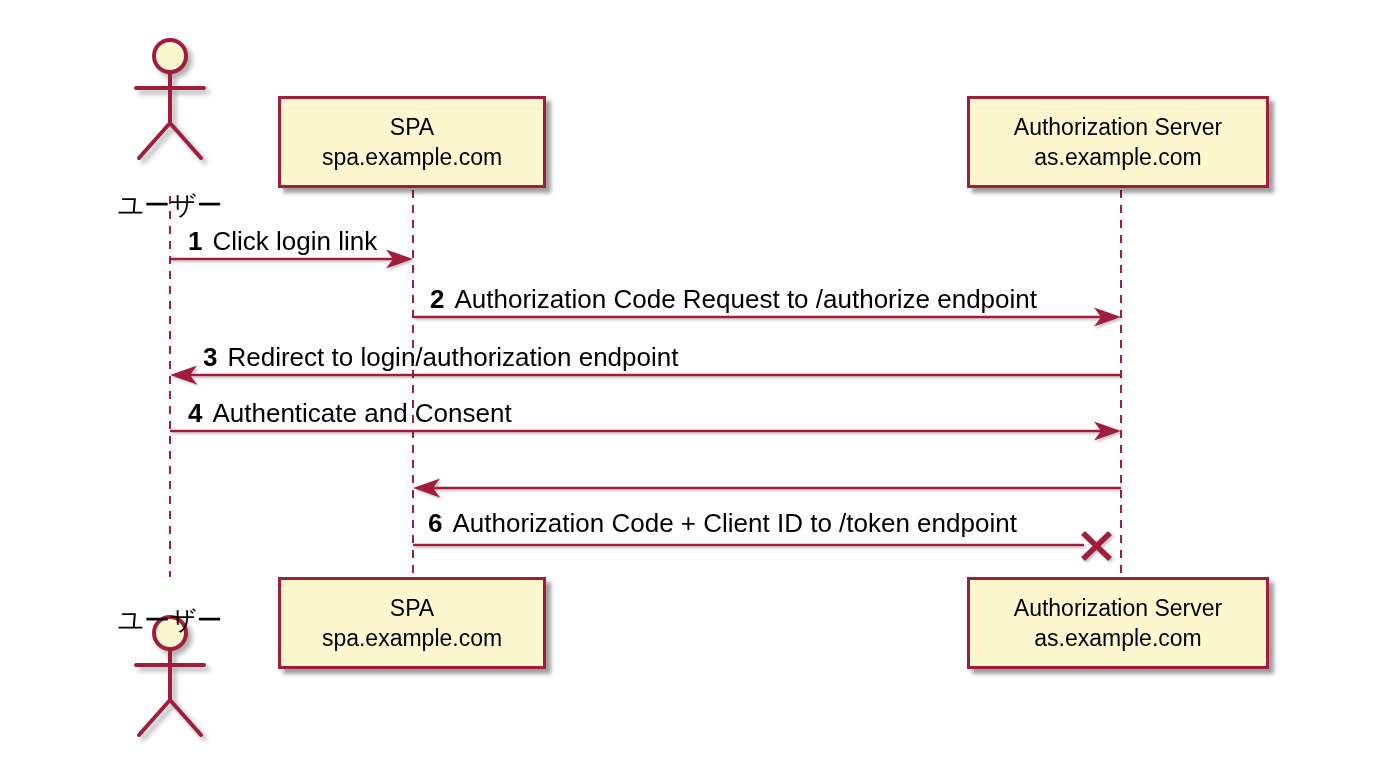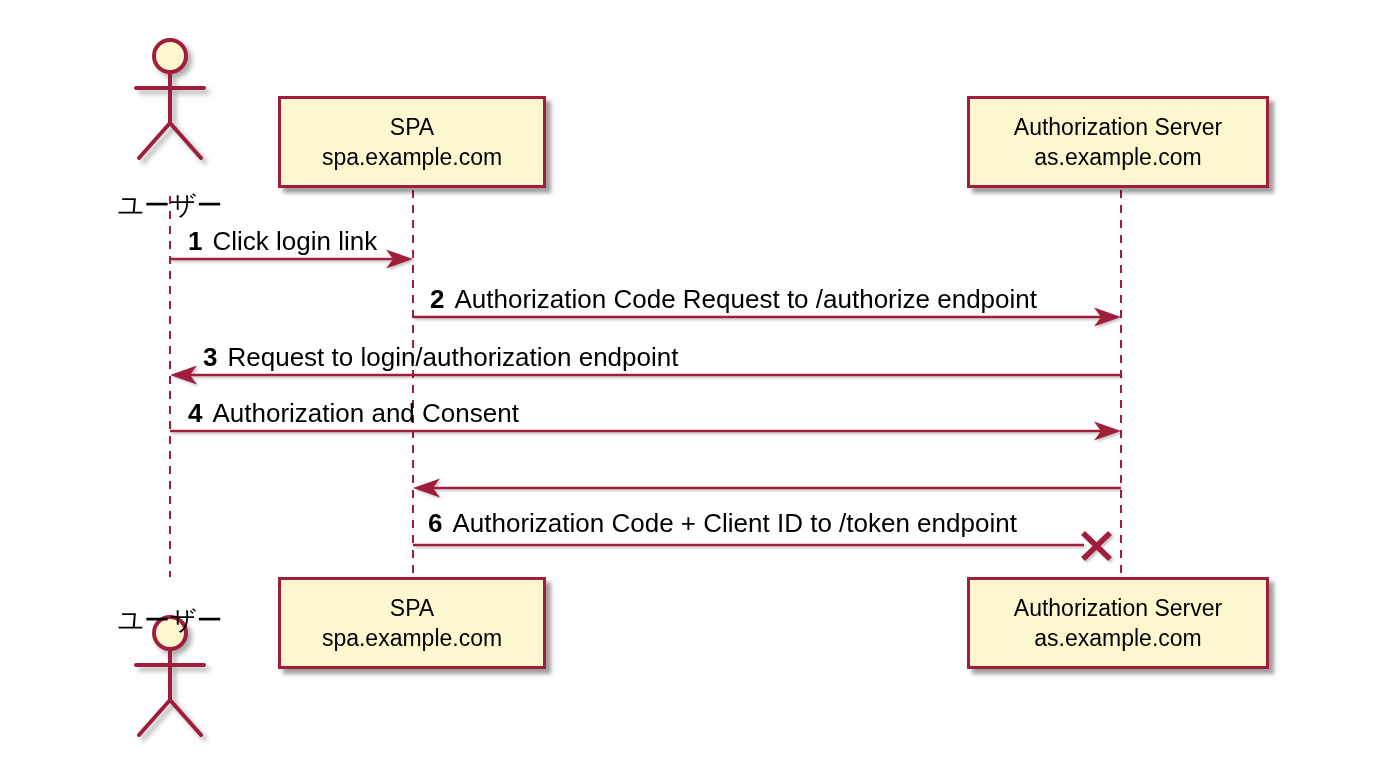--- a/index.html
+++ b/index.html
@@ -136,22 +136,22 @@
   <div class="actor-label top">ユーザー</div>
   <div class="actor-label bot">ユーザー</div>
 
   <div class="msg-label m1">
     <span class="msg-num">1</span><span class="msg-text">Click login link</span>
   </div>
   <div class="msg-label m2">
     <span class="msg-num">2</span><span class="msg-text">Authorization Code Request to /authorize endpoint</span>
   </div>
   <div class="msg-label m3">
-    <span class="msg-num">3</span><span class="msg-text">Request to login/authorization endpoint</span>
+    <span class="msg-num">3</span><span class="msg-text">Redirect to login/authorization endpoint</span>
   </div>
   <div class="msg-label m4">
-    <span class="msg-num">4</span><span class="msg-text">Authorization and Consent</span>
+    <span class="msg-num">4</span><span class="msg-text">Authenticate and Consent</span>
   </div>
   <div class="msg-label m6">
     <span class="msg-num">6</span><span class="msg-text">Authorization Code + Client ID to /token endpoint</span>
   </div>
 
 </div>
 
 </body></html>

